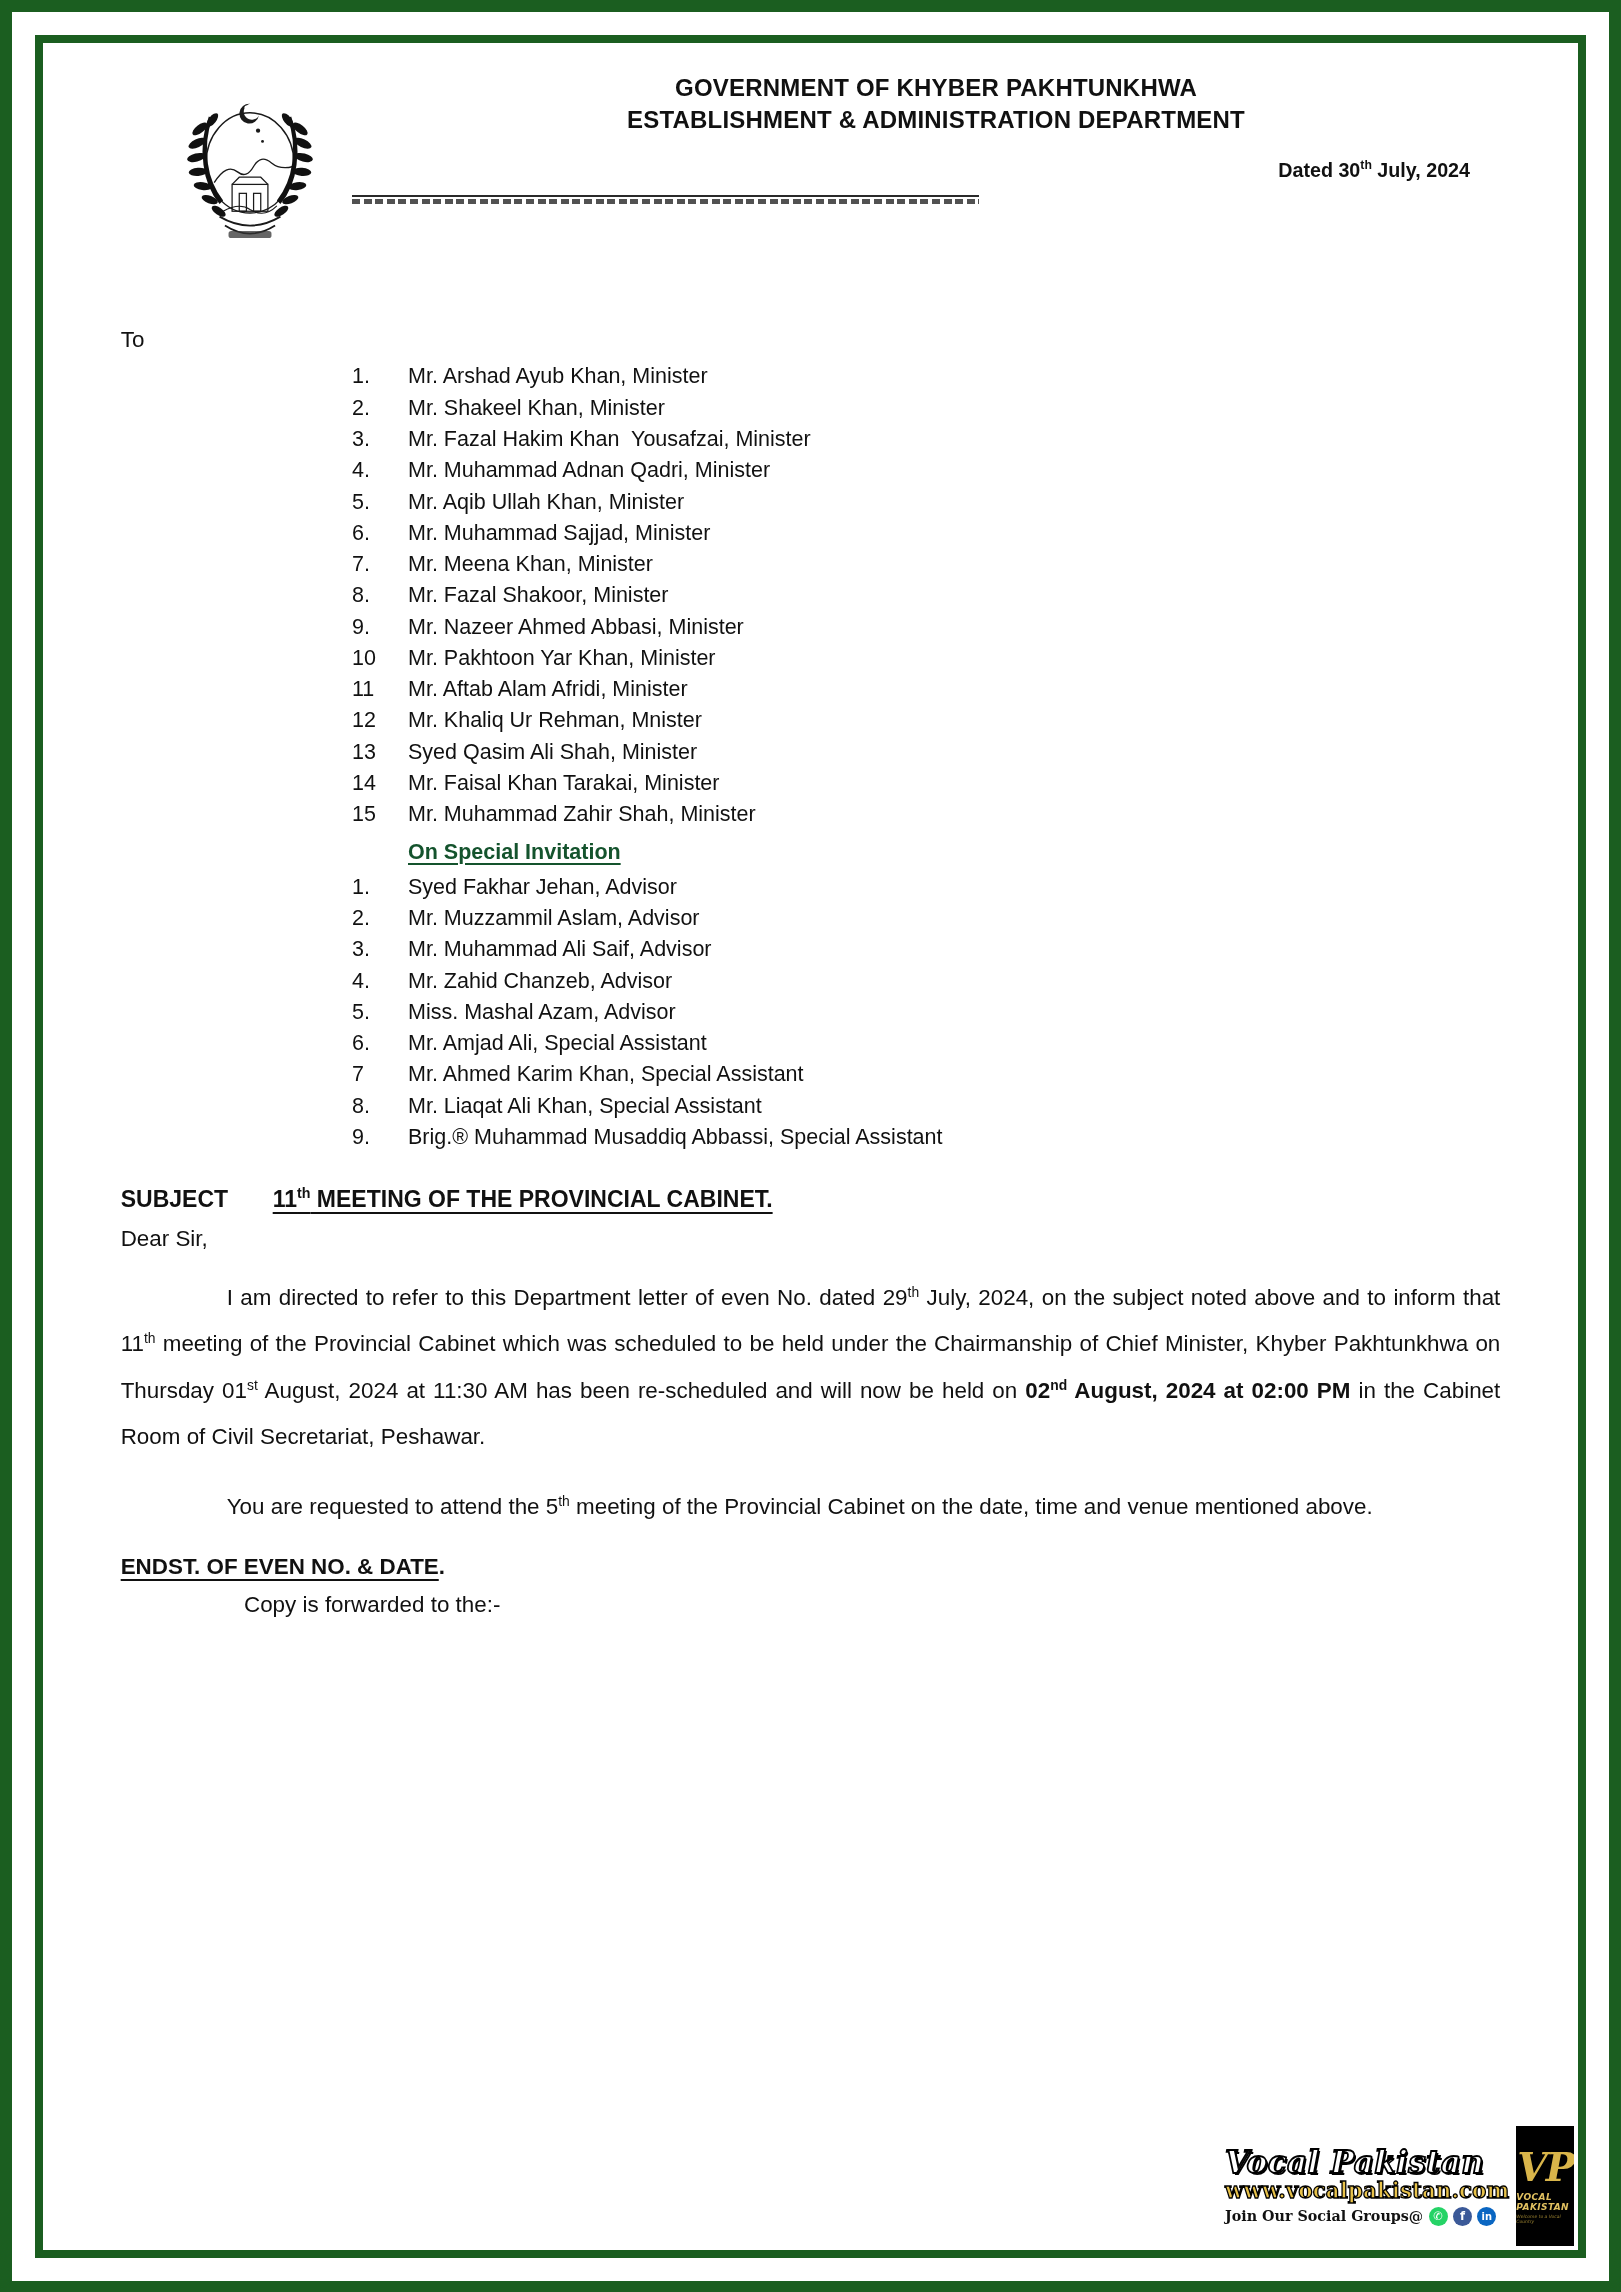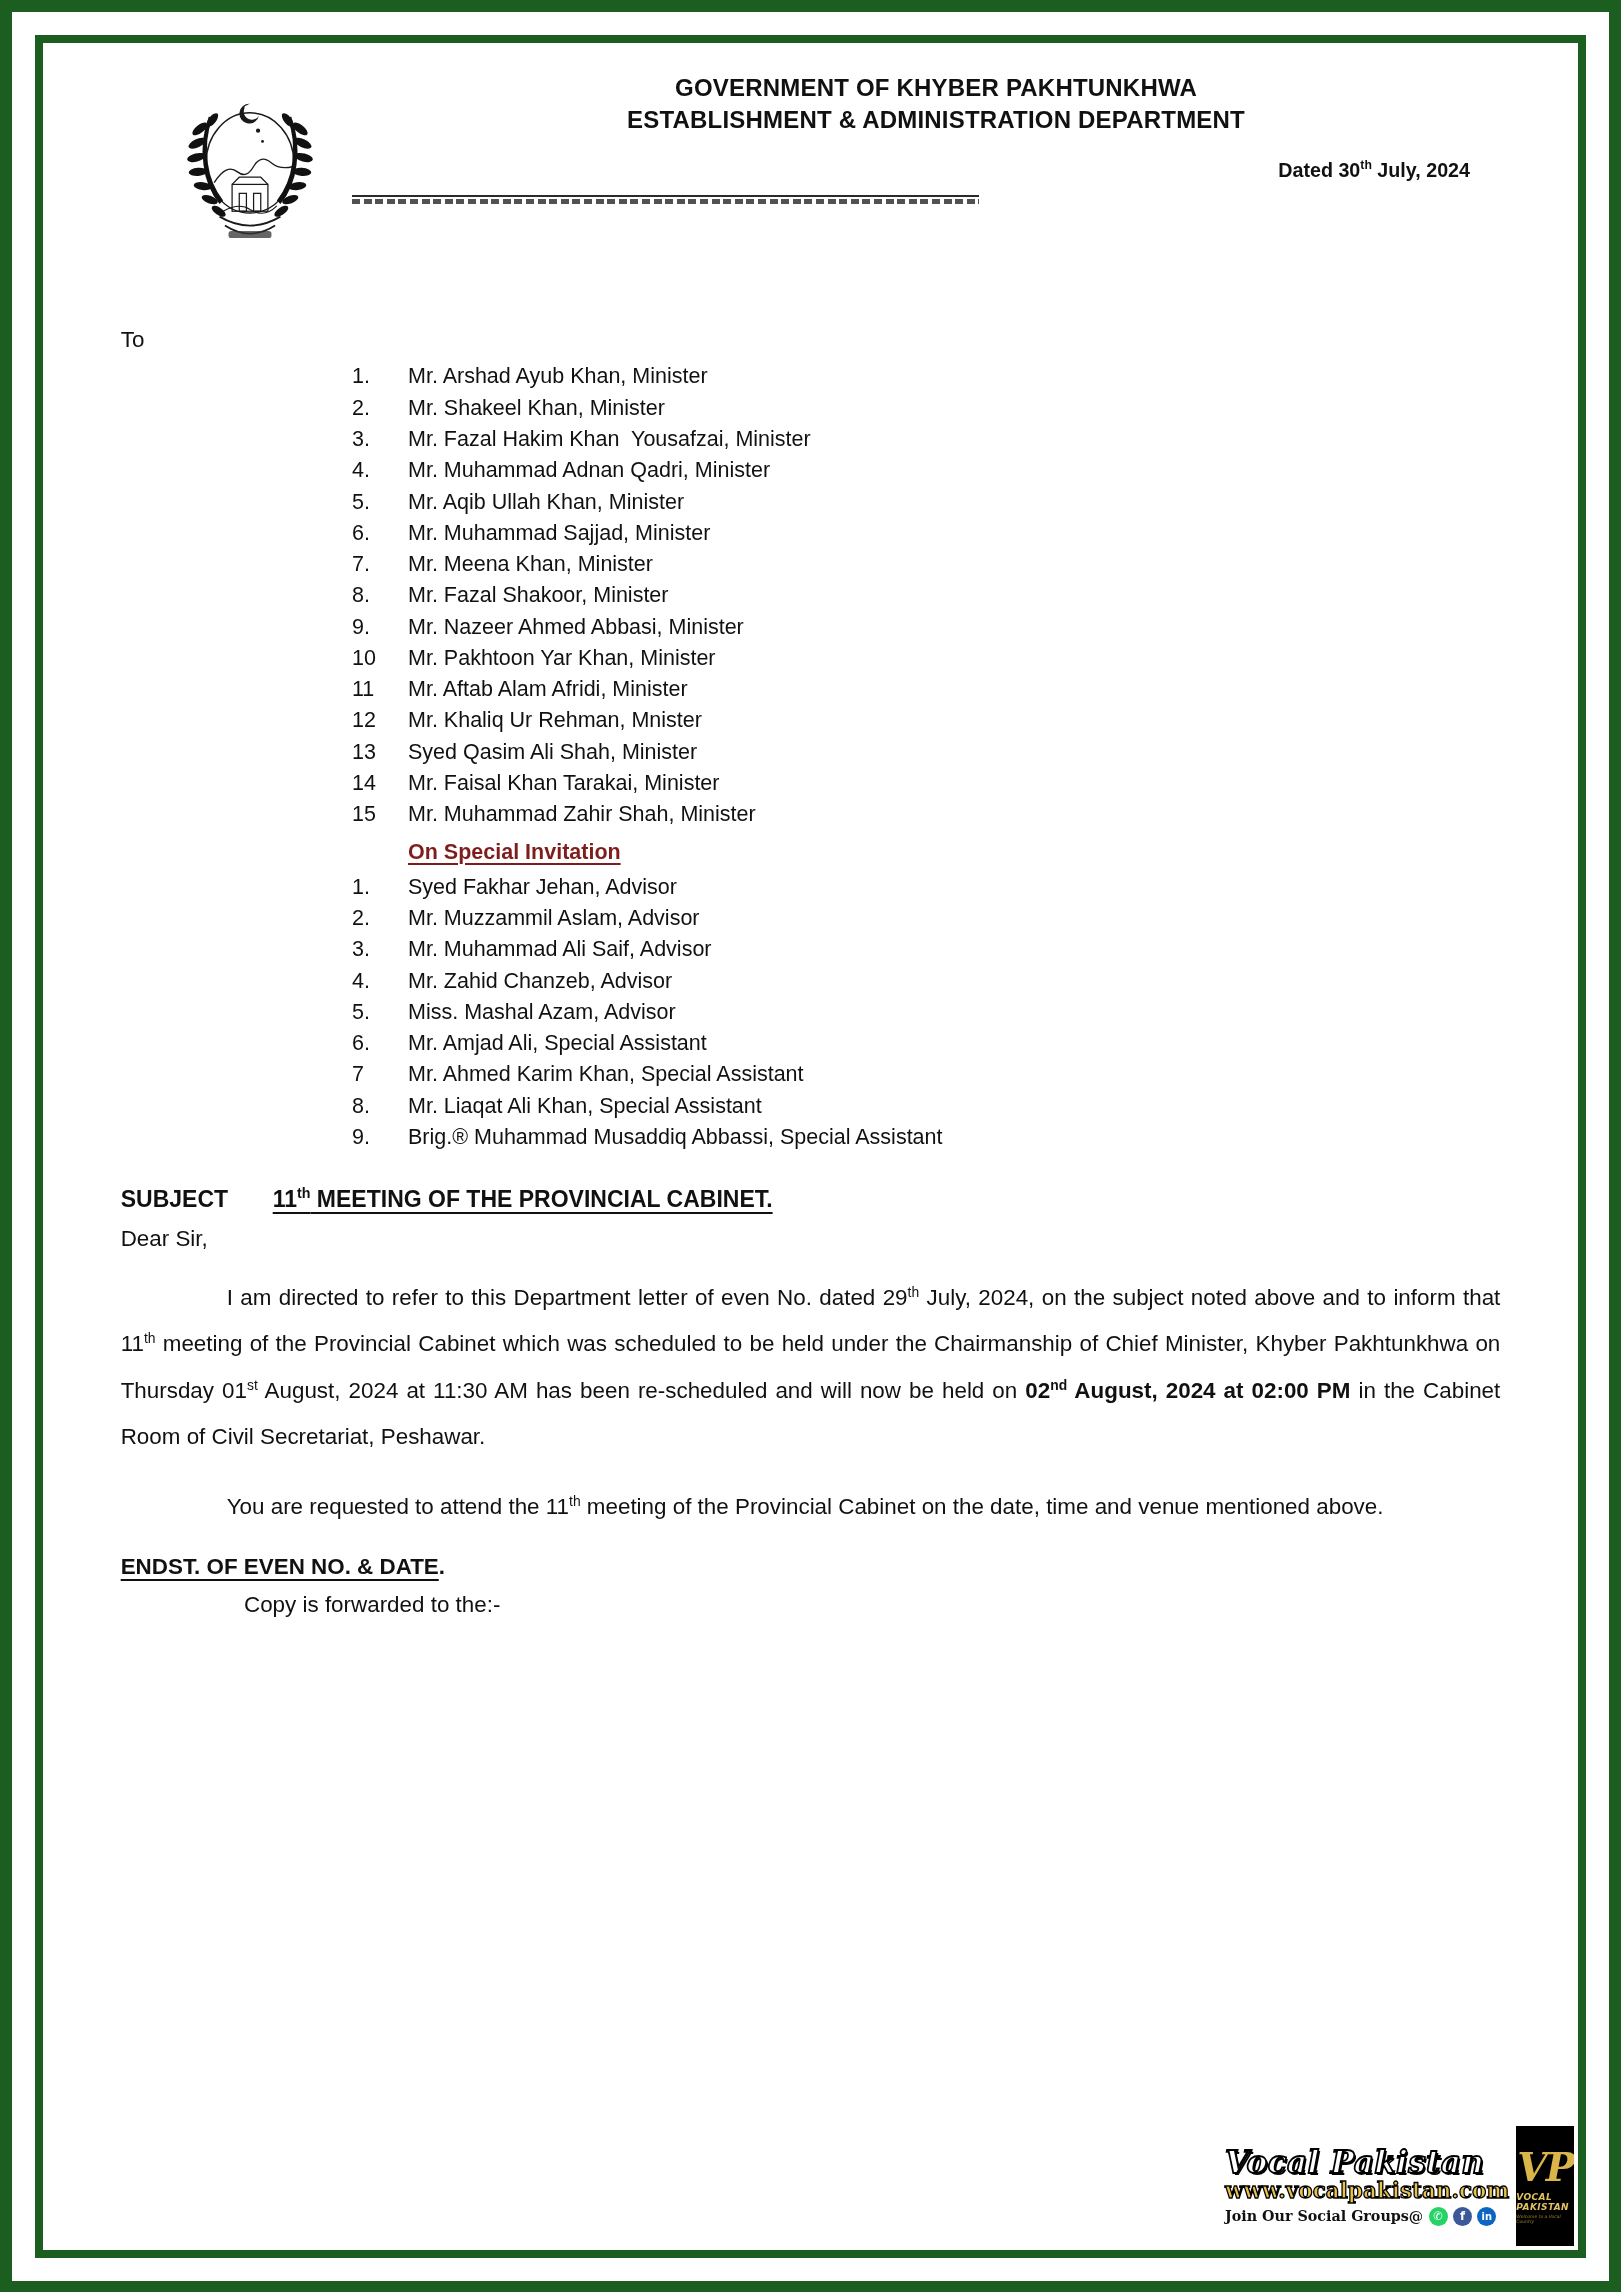--- a/index.html
+++ b/index.html
@@ -117,21 +117,21 @@
     flex: none;
   }
   .rcp-name { white-space: pre; }
 
   .section-head {
     margin: 5.4px 0 1.8px 56px;
     font-size: 21.5px;
     font-weight: bold;
     text-decoration: underline;
     text-underline-offset: 3.6px;
-    color: #7f1d1d;
+    color: #14532d;
     display: inline-block;
   }
   .section-head-wrap { padding: 3.6px 0 5.4px 0; }
 
   
   .subject-row {
     display: flex;
     align-items: baseline;
     margin: 32px 0 0 19.7px;
     font-size: 23px;
@@ -494,21 +494,21 @@
 
   <div class="subject-row">
     <span class="subject-label">SUBJECT</span>
     <span class="subject-text"><span>11</span><sup>th</sup><span> MEETING OF THE PROVINCIAL CABINET.</span></span>
   </div>
 
   <div class="salutation">Dear Sir,</div>
 
   <div class="body-para indent"><span>I am directed to refer to this Department letter of even No. dated 29</span><sup>th</sup><span> July, 2024, on the subject noted above and to inform that 11</span><sup>th</sup><span> meeting of the Provincial Cabinet which was scheduled to be held under the Chairmanship of Chief Minister, Khyber Pakhtunkhwa on Thursday 01</span><sup>st</sup><span> August, 2024 at 11:30 AM has been re-scheduled and will now be held on </span><b><span>02</span><sup>nd</sup><span> August, 2024 at 02:00 PM</span></b><span> in the Cabinet Room of Civil Secretariat, Peshawar.</span></div>
 
-  <div class="body-para indent"><span>You are requested to attend the 11</span><sup>th</sup><span>  meeting of the Provincial Cabinet on the date, time and venue mentioned above.</span></div>
+  <div class="body-para indent"><span>You are requested to attend the 5</span><sup>th</sup><span>  meeting of the Provincial Cabinet on the date, time and venue mentioned above.</span></div>
 
 
   <div class="endst"><u>ENDST. OF EVEN NO. &amp; DATE</u><span>.</span></div>
   <div class="copy-line">Copy is forwarded to the:-</div>
 
   <div class="watermark">
     <div class="wm-left">
       <div class="wm-brand">Vocal Pakistan</div>
       <div class="wm-url">www.vocalpakistan.com</div>
       <div class="wm-join">

